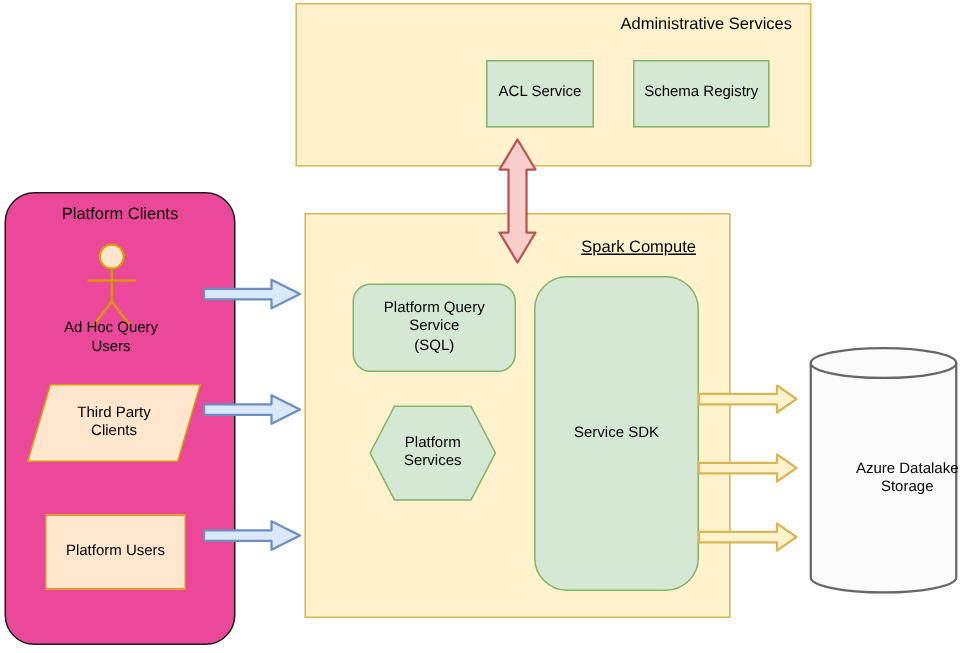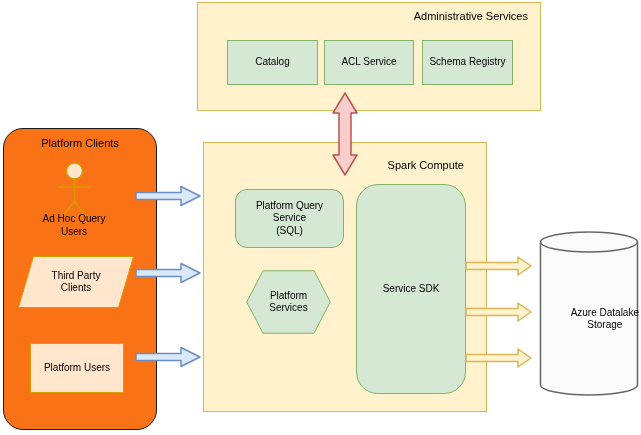--- a/index.html
+++ b/index.html
@@ -12,21 +12,21 @@
     --clients-stroke:#1a1a1a;
   }
   html,body{margin:0;padding:0;background:#fff;}
   .canvas{position:relative;width:641px;height:435px;background:#ffffff;
           font-family:"Liberation Sans",sans-serif;overflow:hidden;}
   .box{position:absolute;box-sizing:border-box;}
   .abs{position:absolute;}
   .yellow{background:var(--yellow-fill);border:1px solid var(--yellow-stroke);padding-left:48px;}
   .green{background:var(--green-fill);border:1px solid var(--green-stroke);}
   .orange{background:var(--orange-fill);border:1px solid var(--orange-stroke);}
-  .clients{background:#f97316;border:1px solid var(--clients-stroke);border-radius:20px;}
+  .clients{background:#ec4899;border:1px solid var(--clients-stroke);border-radius:20px;}
   .cc{display:flex;align-items:center;justify-content:center;}
   .r12{border-radius:12px;}
   .r22{border-radius:22px;}
   .label{font-size:10px;line-height:1.25;color:#000;text-align:center;white-space:pre-line;}
   .container-title{position:absolute;font-size:11px;color:#000;white-space:nowrap;}
   .title-right{right:12px;top:7px;}
   .title-center{left:0;right:0;top:8px;text-align:center;}
   .shape-wrap{position:absolute;display:flex;align-items:center;justify-content:center;}
   .shape-svg{position:absolute;left:0;top:0;}
   .shape-wrap .label{position:relative;}
@@ -41,24 +41,21 @@
   .cyl{fill:var(--cylinder-fill);stroke:var(--cylinder-stroke);stroke-width:1.5;}
   .cyl-arc{fill:none;stroke:var(--cylinder-stroke);stroke-width:1.5;}
 </style>
 </head>
 <body>
 
 <div class="canvas">
 
   <div class="box yellow" style="left:197px;top:2px;width:344px;height:109px;">
     <div class="container-title title-right">Administrative Services</div>
-    <div class="box green cc" style="left:29px;top:37px;width:91px;height:45px;">
-      <span class="label">Catalog</span>
-    </div>
-    <div class="box green cc" style="left:126px;top:37px;width:90px;height:45px;">
+    <div class="box green cc" style="left:126px;top:37px;width:72px;height:45px;">
       <span class="label">ACL Service</span>
     </div>
     <div class="box green cc" style="left:224px;top:37px;width:91px;height:45px;">
       <span class="label">Schema Registry</span>
     </div>
   </div>
 
   <div class="box clients" style="left:3px;top:128px;width:154px;height:302px;">
     <div class="container-title title-center">Platform Clients</div>
 
@@ -79,21 +76,21 @@
       <div class="label">Third Party
 Clients</div>
     </div>
 
     <div class="box orange cc" style="left:26px;top:214px;width:94px;height:50px;">
       <span class="label">Platform Users</span>
     </div>
   </div>
 
   <div class="box yellow" style="left:203px;top:142px;width:284px;height:270px;">
-    <div class="container-title" style="right:22px;top:16px;">Spark Compute</div>
+    <div class="container-title" style="right:22px;top:16px;text-decoration:underline;">Spark Compute</div>
 
     <div class="box green cc r12" style="left:31px;top:46px;width:109px;height:59px;">
       <span class="label">Platform Query
 Service
 (SQL)</span>
     </div>
 
     <div class="shape-wrap" style="left:42px;top:127px;width:85px;height:64px;">
       <svg class="shape-svg" width="85" height="64" viewBox="0 0 85 64">
         <polygon class="green-shape" points="0.75,32 17,0.75 68,0.75 84.25,32 68,63.25 17,63.25"></polygon>

